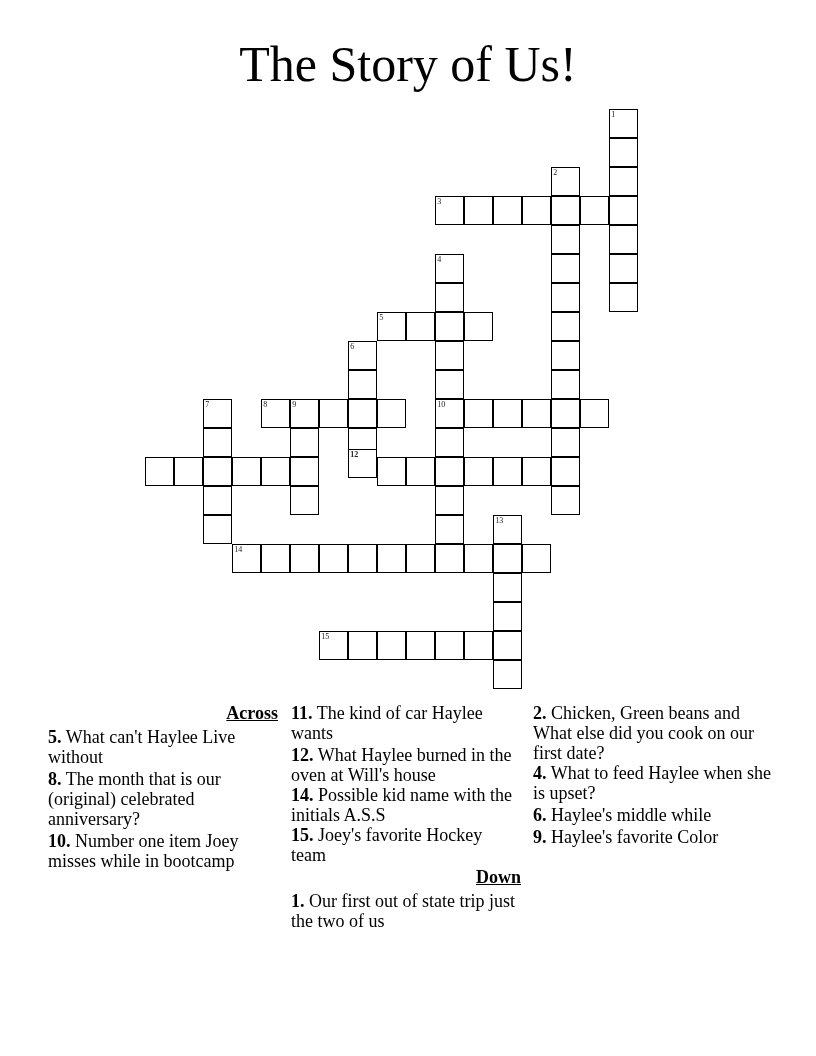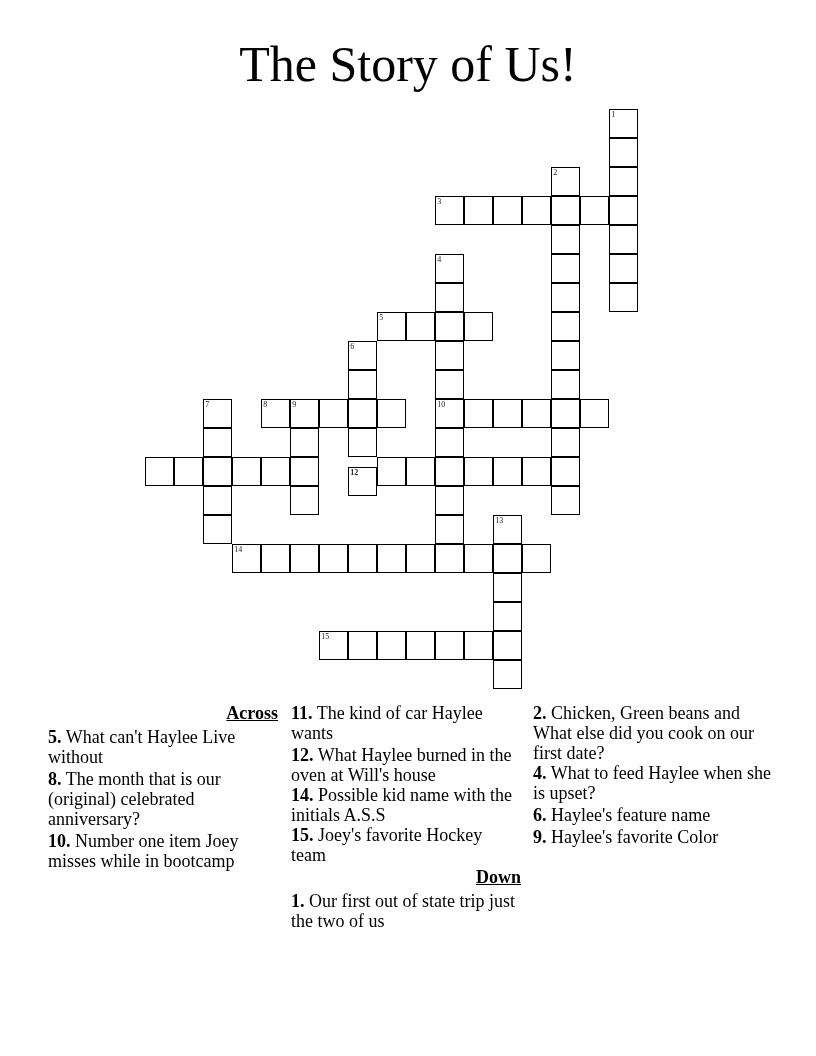--- a/index.html
+++ b/index.html
@@ -71,21 +71,21 @@
       <span class="num">5</span>
     </div>
     <div class="cell" style="left: 407px; top: 313px;"></div>
     <div class="cell" style="left: 465px; top: 313px;"></div>
     <div class="cell" style="left: 349px; top: 342px;">
       <span class="num">6</span>
     </div>
     <div class="cell" style="left: 349px; top: 371px;"></div>
     <div class="cell" style="left: 349px; top: 400px;"></div>
     <div class="cell" style="left: 349px; top: 429px;"></div>
-    <div class="cell" style="left: 349px; top: 468px; font-weight: bold;">
+    <div class="cell" style="left: 349px; top: 450px; font-weight: bold;">
       <span class="num">12</span>
     </div>
     <div class="cell" style="left: 204px; top: 400px;">
       <span class="num">7</span>
     </div>
     <div class="cell" style="left: 204px; top: 429px;"></div>
     <div class="cell" style="left: 204px; top: 458px;"></div>
     <div class="cell" style="left: 204px; top: 487px;"></div>
     <div class="cell" style="left: 204px; top: 516px;"></div>
     <div class="cell" style="left: 262px; top: 400px;">
@@ -156,15 +156,15 @@
   <div class="clue" style="margin-bottom:0"><b>12.</b> <span>What Haylee burned in the oven at Will's house</span></div>
   <div class="clue" style="margin-bottom:0"><b>14.</b> <span>Possible kid name with the initials A.S.S</span></div>
   <div class="clue"><b>15.</b> <span>Joey's favorite Hockey team</span></div>
   <div class="heading">Down</div>
   <div class="clue"><b>1.</b> <span>Our first out of state trip just the two of us</span></div>
 </div>
 
 <div class="col c3">
   <div class="clue" style="margin-bottom:0"><b>2.</b> <span>Chicken, Green beans and What else did you cook on our first date?</span></div>
   <div class="clue"><b>4.</b> <span>What to feed Haylee when she is upset?</span></div>
-  <div class="clue"><b>6.</b> <span>Haylee's feature name</span></div>
+  <div class="clue"><b>6.</b> <span>Haylee's middle while</span></div>
   <div class="clue"><b>9.</b> <span>Haylee's favorite Color</span></div>
 </div>
 
 </body></html>

